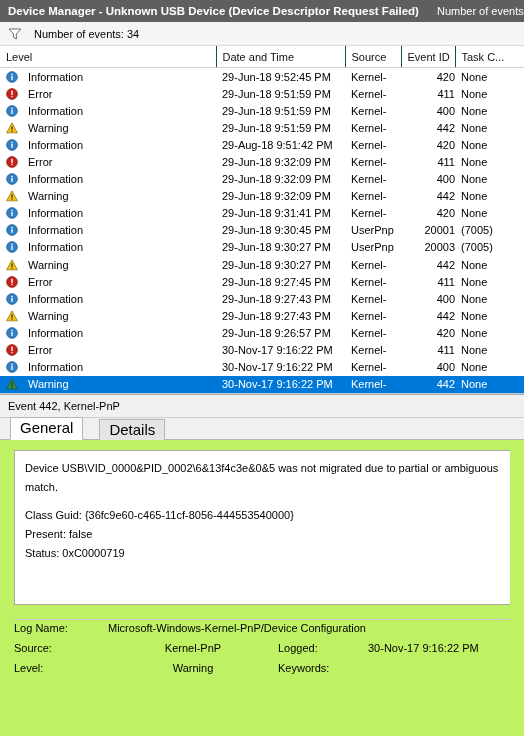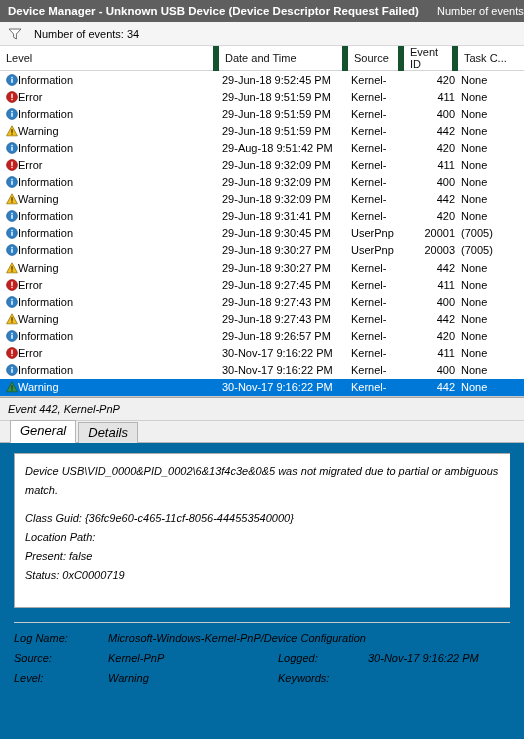--- a/index.html
+++ b/index.html
@@ -62,21 +62,21 @@
     table-layout: fixed;
     font-size: 11px;
   }
   table.events th {
     font-weight: normal;
     text-align: left;
     height: 21px;
     padding: 0 0 0 6px;
     background: #ffffff;
     border-bottom: 1px solid #d4d4d4;
-    border-right: 6px solid #14532d;
+    border-right: 1px solid #14532d;
     vertical-align: middle;
     font-size: 11px;
     color: #111;
   }
   table.events th:last-child { border-right: none; }
   table.events td {
     height: 17.1px;
     padding: 0 0 0 6px;
     vertical-align: middle;
     white-space: nowrap;
@@ -90,31 +90,30 @@
   .col-task    { width: 69px; }
 
   td.c-date   { background: #fcfcfa; }
   td.c-eventid{ text-align: right; padding-right: 8px; }
 
   tr.row.selected td {
     background: #0078d7 !important;
     color: #ffffff;
   }
 
-  .lvl { display: flex; align-items: flex-end; gap: 0; }
+  .lvl { display: flex; align-items: flex-end; gap: 10px; }
   .lvl-icon { width: 12px; height: 12px; flex: none; }
 
   
   .detail {
     border-top: 1px solid #a8a8a8;
     box-sizing: border-box;
-    background: #0369a1;
+    background: #bef264;
     height: 342px;
     position: relative;
-    font-style: italic;
   }
   .detail-header {
     height: 23px;
     display: flex;
     align-items: center;
     padding-left: 8px;
     box-sizing: border-box;
     background: #f0f0f0;
     border-bottom: 1px solid #cfcfcf;
     font-size: 11px;
@@ -122,26 +121,26 @@
   .tabs {
     display: flex;
     align-items: flex-end;
     height: 22px;
     padding-left: 10px;
     box-sizing: border-box;
     background: #f0f0f0;
     border-bottom: 1px solid #b4b4b4;
   }
   .tab {
-    font-size: 13px;
+    font-size: 15px;
     padding: 3px 9px 3px 9px;
     border: 1px solid #b4b4b4;
     border-bottom: none;
     background: #e4e4e4;
-    margin-right: 2px;
+    margin-right: 16px;
     position: relative;
     top: 1px;
     line-height: 14px;
   }
   .tab.active {
     background: #ffffff;
     top: 1px;
     padding-bottom: 4px;
     border-bottom: 1px solid #ffffff;
   }
@@ -155,30 +154,30 @@
     box-sizing: border-box;
     padding: 8px 10px;
     overflow: hidden;
   }
   .desc-line { font-size: 11px; line-height: 19px; white-space: pre-wrap; }
   .desc-gap { height: 9px; }
 
   .meta {
     margin: 14px 14px 0 14px;
     border-top: 1px solid #c9c9c9;
-    padding-top: 9px;
+    padding-top: 2px;
   }
   table.metatbl {
     border-collapse: collapse;
     font-size: 11px;
     width: 100%;
   }
   table.metatbl td { padding: 0 0 8px 0; vertical-align: top; white-space: nowrap; }
   .m-lbl   { width: 94px; }
-  .m-val   { width: 170px; }
+  .m-val   { width: 170px; text-align: center; }
   .m-lbl2  { width: 90px; }
 </style>
 </head>
 <body>
 
 <div class="titlebar">
   <div class="titlebar-title">Device Manager - Unknown USB Device (Device Descriptor Request Failed)</div>
   <div class="titlebar-count">Number of events: 34</div>
 </div>
 
@@ -526,21 +525,20 @@
 
   <div class="tabs">
     <div class="tab active">General</div>
     <div class="tab">Details</div>
   </div>
 
   <div class="desc-box">
     <div class="desc-line">Device USB\VID_0000&amp;PID_0002\6&amp;13f4c3e&amp;0&amp;5 was not migrated due to partial or ambiguous match.</div>
     <div class="desc-gap"></div>
     <div class="desc-line">Class Guid: {36fc9e60-c465-11cf-8056-444553540000}</div>
-    <div class="desc-line">Location Path:</div>
     <div class="desc-line">Present: false</div>
     <div class="desc-line">Status: 0xC0000719</div>
   </div>
 
   <div class="meta">
     <table class="metatbl">
       <tbody>
           <tr>
         <td class="m-lbl">Log Name:</td>
         <td colspan="3">Microsoft-Windows-Kernel-PnP/Device Configuration</td>

